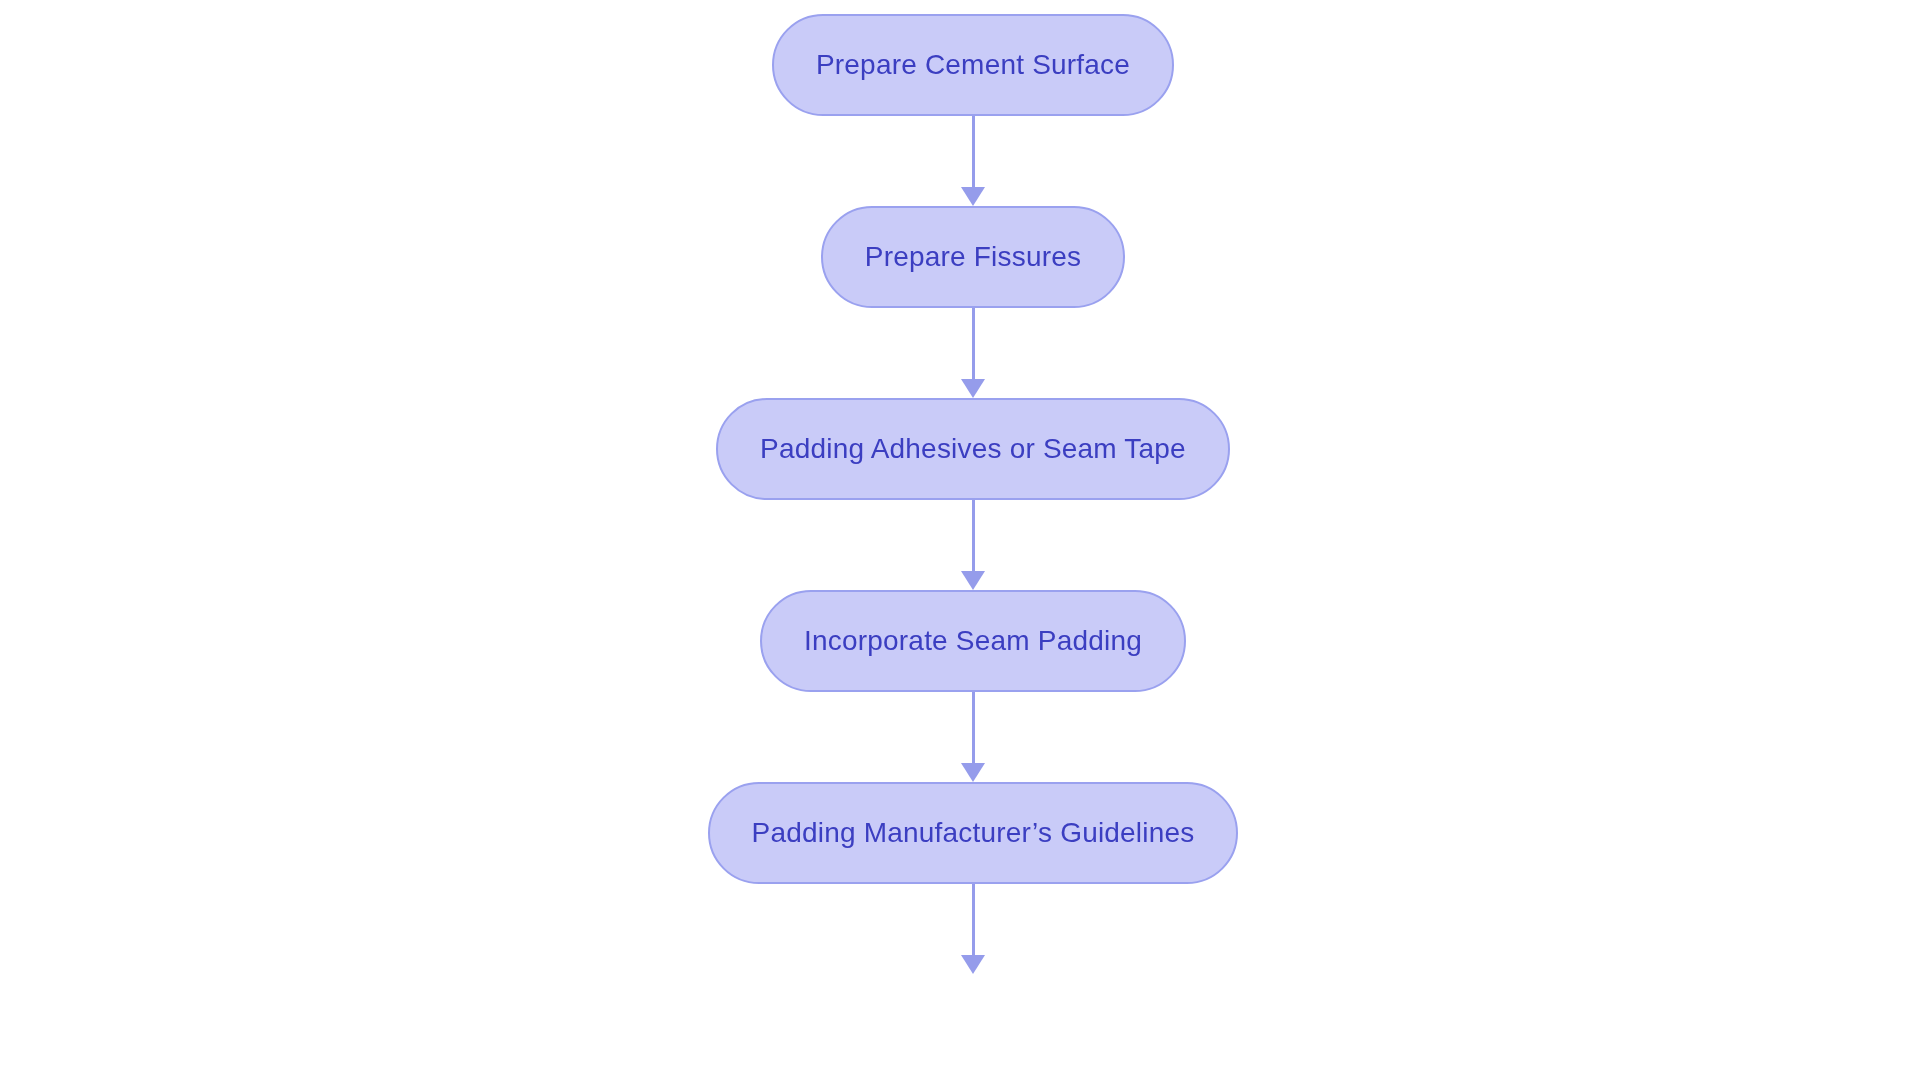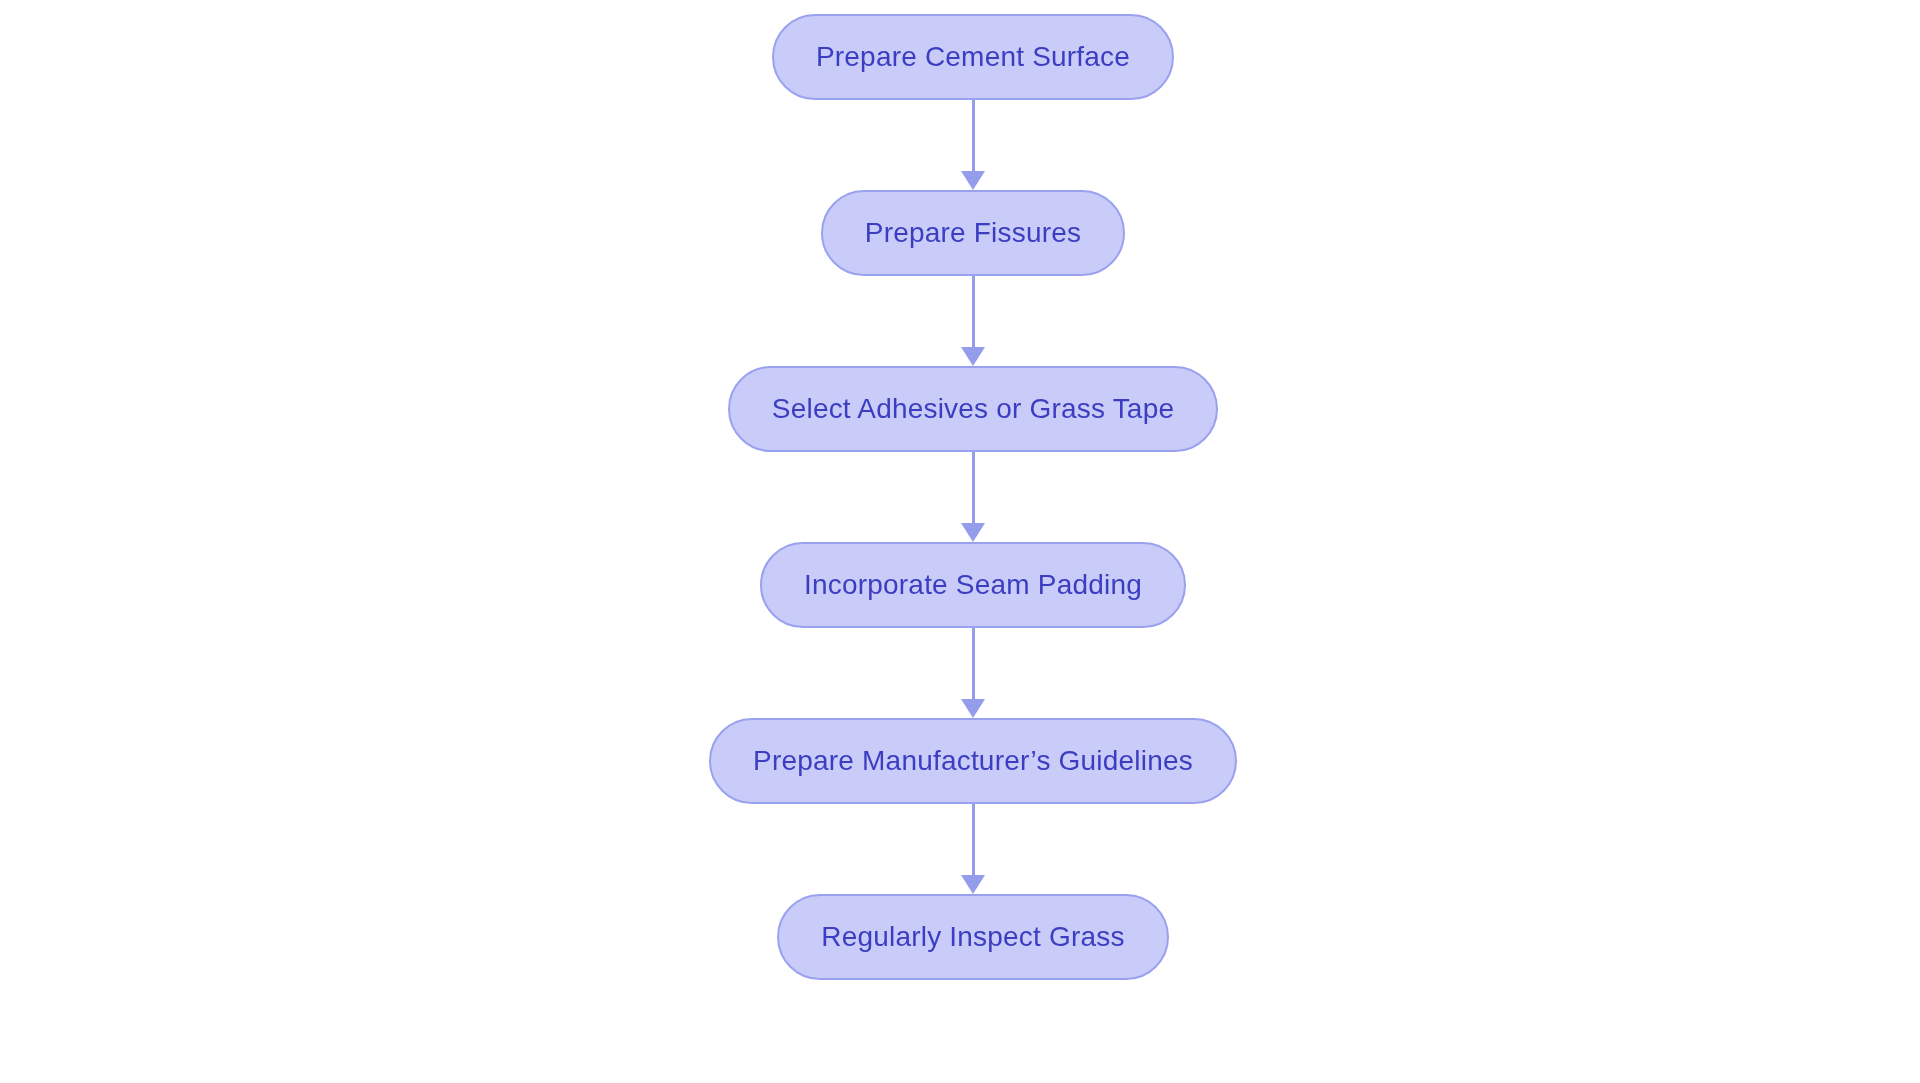--- a/index.html
+++ b/index.html
@@ -21,21 +21,21 @@
     position: relative;
     width: 1920px;
     height: 1083px;
     display: flex;
     flex-direction: column;
     align-items: center;
     padding-top: 14px;
     transform: translateX(13px);
   }
   .node {
-    height: 86px;
+    height: 102px;
     border-radius: 51px;
     background: var(--node-fill);
     border: 2px solid var(--node-border);
     display: flex;
     align-items: center;
     justify-content: flex-end;
     padding: 16px 42px;
     white-space: nowrap;
     color: var(--node-text);
     font-size: 28px;
@@ -80,43 +80,40 @@
   <div class="node">
     <span>Prepare Fissures</span>
   </div>
 
   <div class="arrow">
     <div class="arrow-line"></div>
     <div class="arrow-head"></div>
   </div>
 
   <div class="node">
-    <span>Select Adhesives or Grass Tape</span>
+    <span>Padding Adhesives or Seam Tape</span>
   </div>
 
   <div class="arrow">
     <div class="arrow-line"></div>
     <div class="arrow-head"></div>
   </div>
 
   <div class="node">
     <span>Incorporate Seam Padding</span>
   </div>
 
   <div class="arrow">
     <div class="arrow-line"></div>
     <div class="arrow-head"></div>
   </div>
 
   <div class="node">
-    <span>Prepare Manufacturer’s Guidelines</span>
+    <span>Padding Manufacturer’s Guidelines</span>
   </div>
 
   <div class="arrow">
     <div class="arrow-line"></div>
     <div class="arrow-head"></div>
   </div>
 
-  <div class="node">
-    <span>Regularly Inspect Grass</span>
-  </div>
 
 </div>
 
 </body></html>

